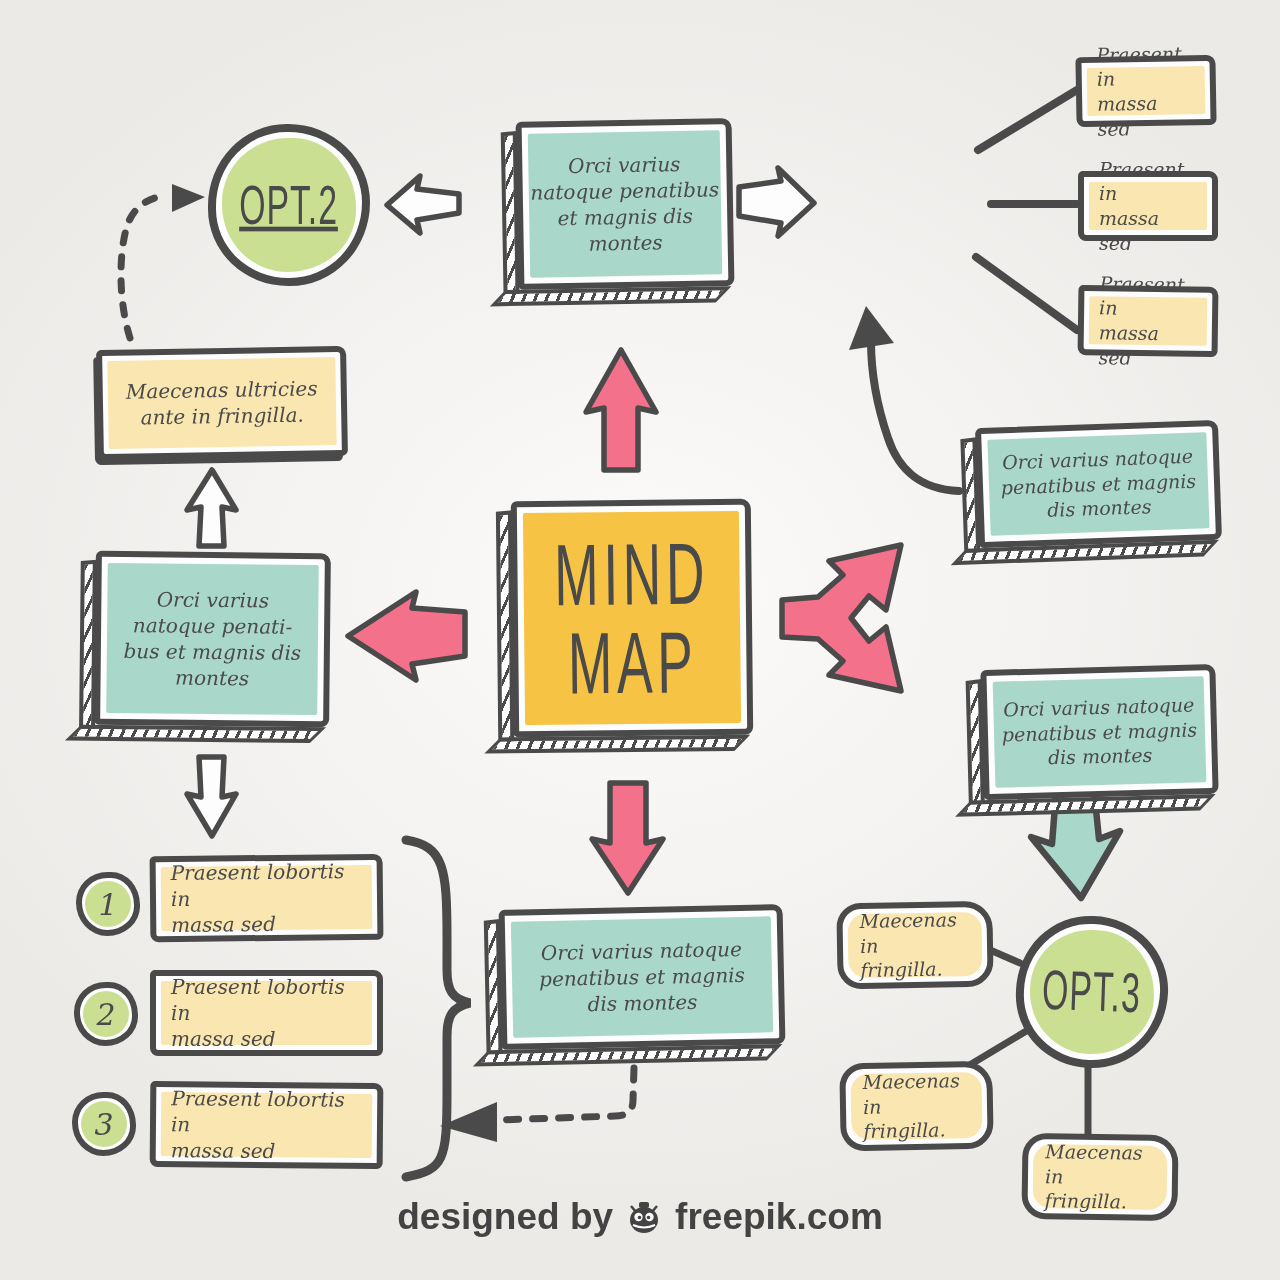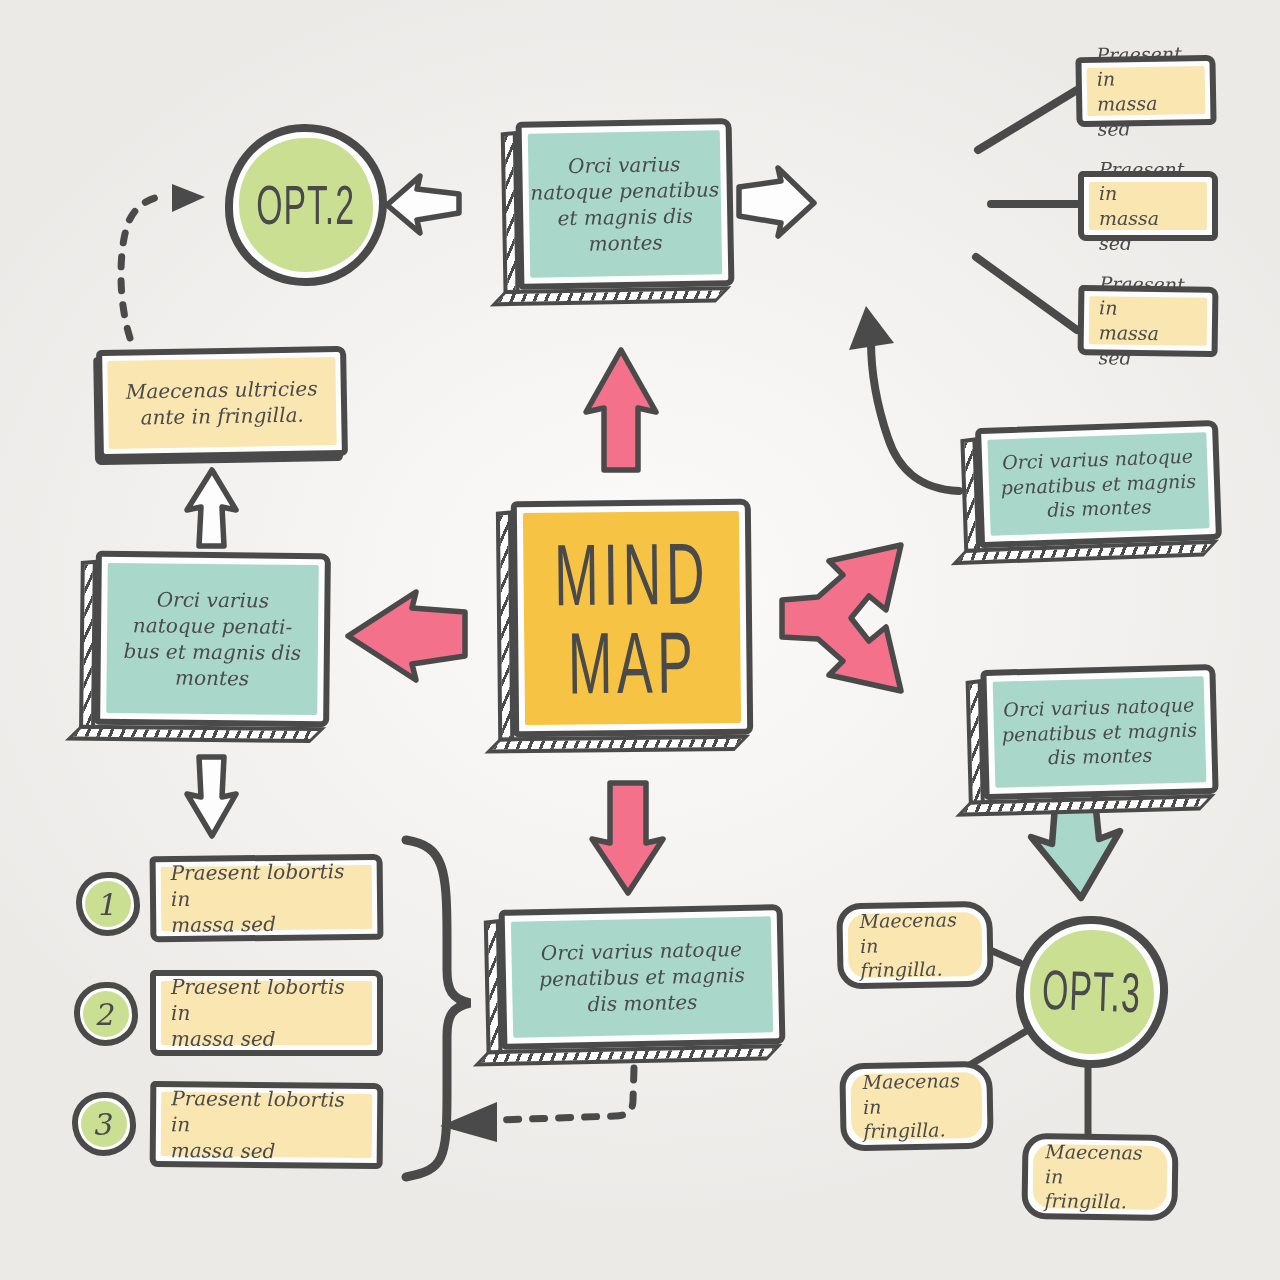--- a/index.html
+++ b/index.html
@@ -171,21 +171,21 @@
   <div class="panel teal" style="left:500px;top:907px;width:284px;height:140px;transform:rotate(-1.2deg);">
     <div class="face">
         <div class="fill">
           <span class="script-text">Orci varius natoque
 penatibus et magnis
 dis montes</span>
         </div>
       </div>
   </div>
 
-  <div class="circle" style="left:225px;top:124px;width:162px;height:162px;">
+  <div class="circle" style="left:208px;top:124px;width:162px;height:162px;text-decoration:underline;">
     <div class="cfill">
         <span class="opt-label">OPT.2</span>
       </div>
   </div>
   <div class="circle" style="left:1016px;top:916px;width:152px;height:152px;transform:rotate(2deg);">
     <div class="cfill">
         <span class="opt-label">OPT.3</span>
       </div>
   </div>
 
@@ -261,14 +261,30 @@
 fringilla.</span>
       </div>
   </div>
   <div class="rbox left-align" style="left:1022px;top:1134px;width:156px;height:86px;transform:rotate(0.8deg);">
     <div class="nfill">
         <span class="script-text script-small">Maecenas in
 fringilla.</span>
       </div>
   </div>
 
+  <div id="footer">
+    <span>designed by</span>
+    <svg width="42" height="42" viewBox="0 0 42 42">
+      <g fill="#434343">
+        <ellipse cx="21" cy="24" rx="14" ry="13"></ellipse>
+        <rect x="16" y="6" width="10" height="6" rx="2"></rect>
+        <path d="M8,10 l5,6 M34,10 l-5,6" stroke="#434343" stroke-width="2.5"></path>
+      </g>
+      <circle cx="15.5" cy="21" r="4.2" fill="#fdfdfd"></circle>
+      <circle cx="26.5" cy="21" r="4.2" fill="#fdfdfd"></circle>
+      <circle cx="16.5" cy="21.5" r="1.8" fill="#434343"></circle>
+      <circle cx="25.5" cy="21.5" r="1.8" fill="#434343"></circle>
+      <path d="M10,29 Q21,34 32,29" stroke="#fdfdfd" stroke-width="2" fill="none"></path>
+    </svg>
+    <span>freepik.com</span>
+  </div>
 
 </div>
 
 </body></html>

